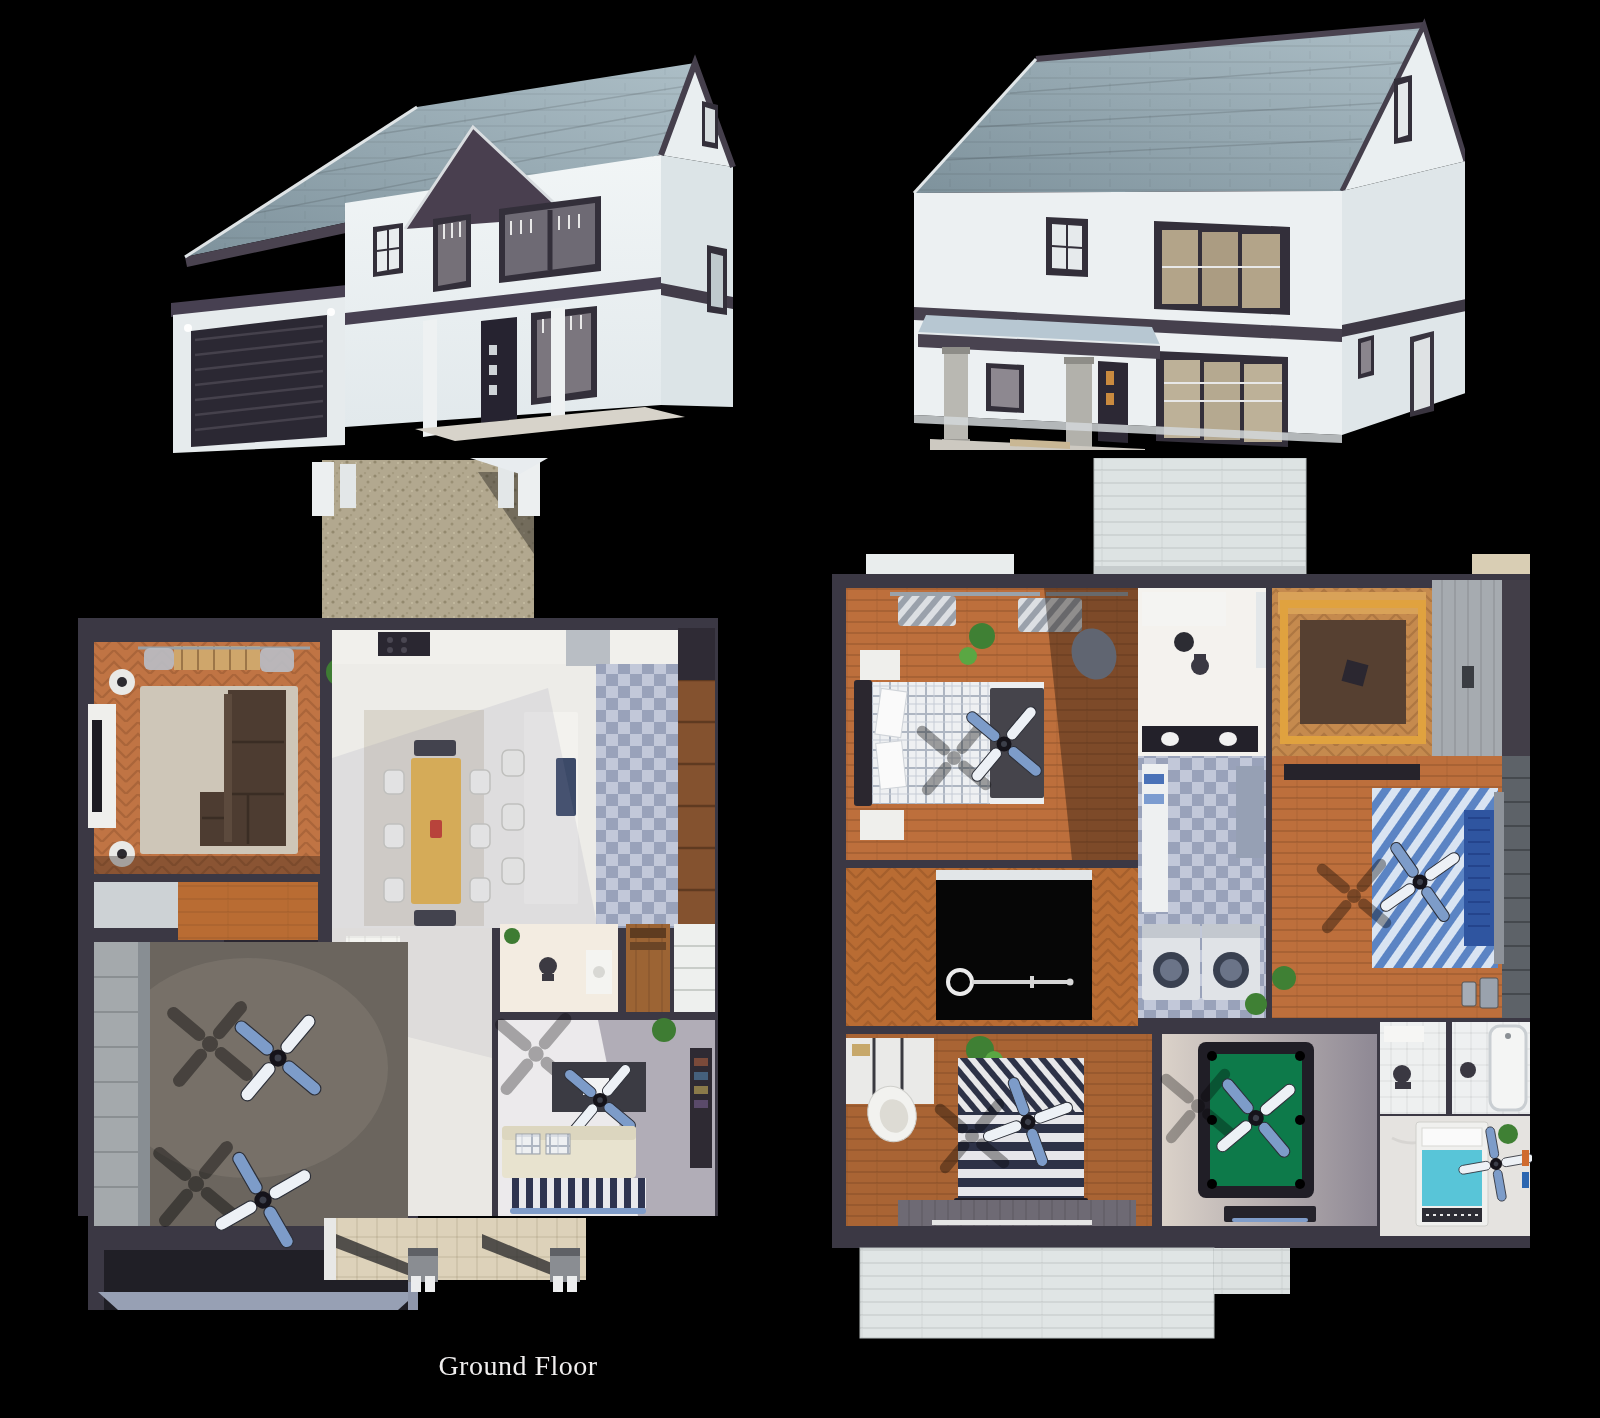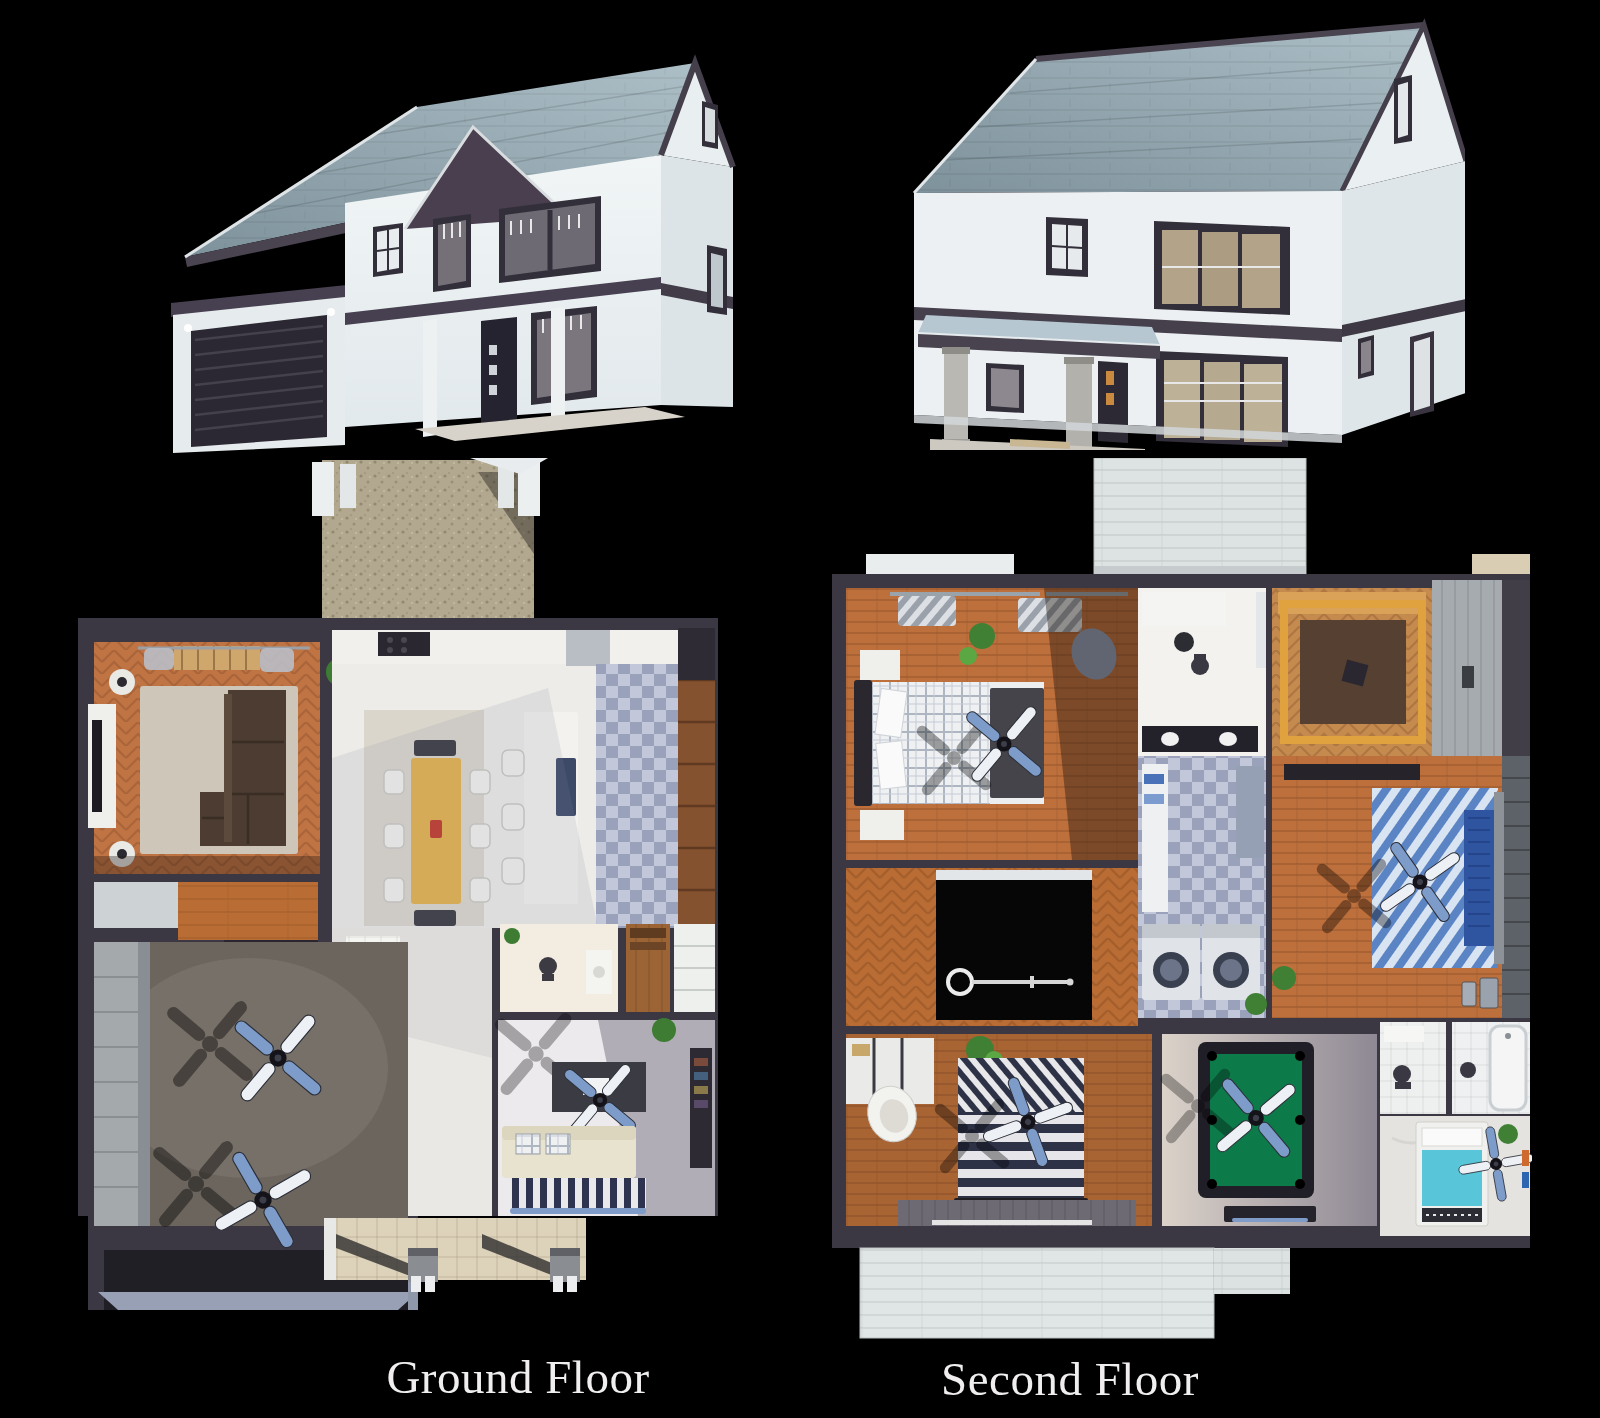--- a/index.html
+++ b/index.html
@@ -4,21 +4,21 @@
 <style>
   html,body{margin:0;padding:0;background:#000;}
   .canvas{position:relative;width:1600px;height:1418px;background:#000;overflow:hidden;
           font-family:"Liberation Serif", serif;}
   .fig{position:absolute;}
   #houseA{left:85px;top:15px;}
   #houseB{left:890px;top:15px;}
   #planG{left:78px;top:458px;}
   #planS{left:832px;top:458px;}
   .caption{position:absolute;width:460px;text-align:center;color:#f0eeee;
-           font-size:47px;letter-spacing:.5px;font-family:"Liberation Serif",serif;}
+           font-size:28px;letter-spacing:.5px;font-family:"Liberation Serif",serif;}
   #capG{left:288px;top:1350px;}
   #capS{left:840px;top:1352px;}
 </style>
 </head>
 <body>
 
 <div class="canvas">
 
 <svg id="houseA" class="fig" width="655" height="440" viewBox="0 0 655 440">
   <defs>
@@ -591,15 +591,14 @@
 
   <g>
     <rect x="28" y="790" width="354" height="90" fill="#e0e5e5" stroke="#b9bfbf"></rect>
     <rect x="28" y="790" width="354" height="90" fill="url(#planksH)"></rect>
     <rect x="382" y="790" width="76" height="46" fill="#dce1e1"></rect>
     <rect x="382" y="790" width="76" height="46" fill="url(#planksH)"></rect>
   </g>
 </svg>
 
 <div id="capG" class="caption">Ground Floor</div>
-<div id="capS" class="caption">Second Floor</div>
 
 </div>
 
 </body></html>

